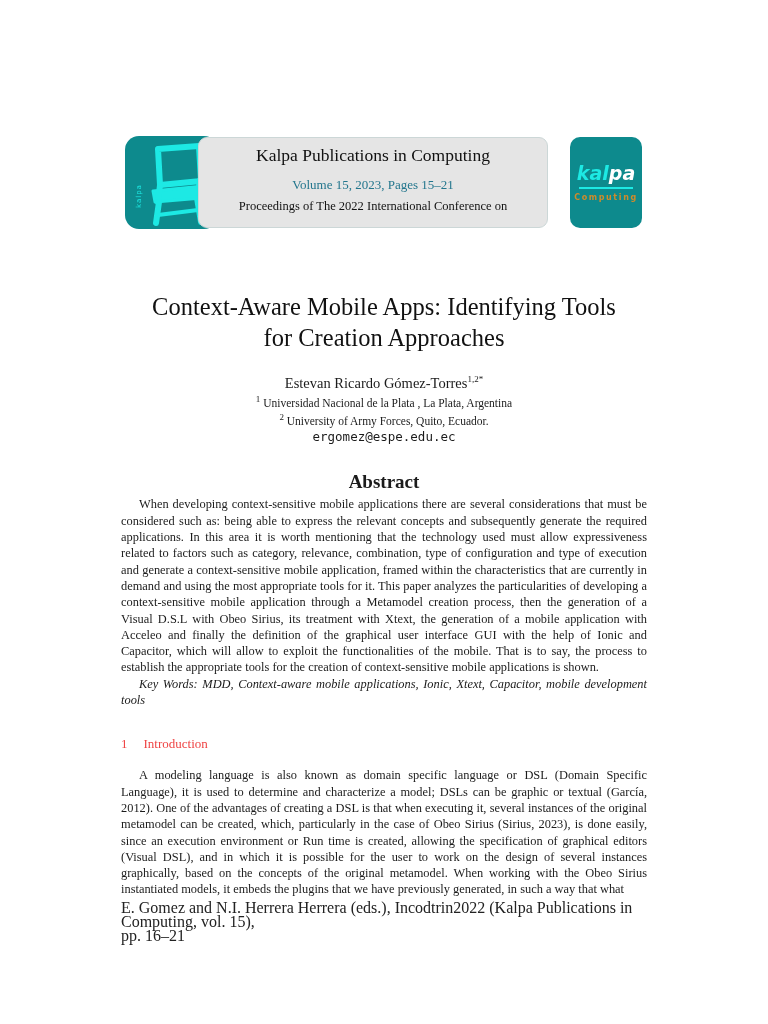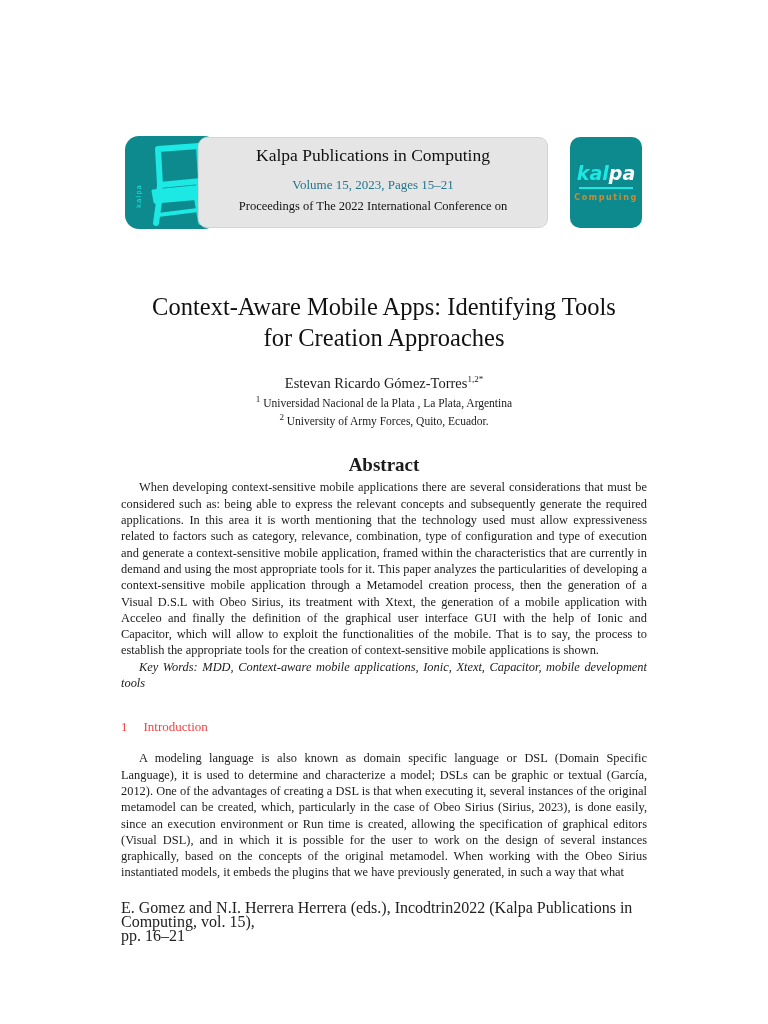--- a/index.html
+++ b/index.html
@@ -88,20 +88,21 @@
 
   <div class="paper-title">
     <div>Context-Aware Mobile Apps: Identifying Tools</div>
     <div>for Creation Approaches</div>
   </div>
 
   <div class="author-block">
     <div class="author"><span>Estevan Ricardo Gómez-Torres</span><sup>1,2*</sup></div>
     <div class="affil"><sup>1</sup> <span>Universidad Nacional de la Plata , La Plata, Argentina</span></div>
     <div class="affil"><sup>2</sup> <span>University of Army Forces, Quito, Ecuador.</span></div>
+    <div class="email">ergomez@espe.edu.ec</div>
   </div>
 
   <div class="abstract-head">Abstract</div>
   <p class="body-text abstract-body" style="margin:6px 0 0 0;">When developing context-sensitive mobile applications there are several considerations that must be considered such as: being able to express the relevant concepts and subsequently generate the required applications. In this area it is worth mentioning that the technology used must allow expressiveness related to factors such as category, relevance, combination, type of configuration and type of execution and generate a context-sensitive mobile application, framed within the characteristics that are currently in demand and using the most appropriate tools for it. This paper analyzes the particularities of developing a context-sensitive mobile application through a Metamodel creation process, then the generation of a Visual D.S.L with Obeo Sirius, its treatment with Xtext, the generation of a mobile application with Acceleo and finally the definition of the graphical user interface GUI with the help of Ionic and Capacitor, which will allow to exploit the functionalities of the mobile. That is to say, the process to establish the appropriate tools for the creation of context-sensitive mobile applications is shown.</p>
   <p class="body-text keywords" style="margin:0;">Key Words: MDD, Context-aware mobile applications, Ionic, Xtext, Capacitor, mobile development tools</p>
 
   <div class="section-head">
     <span class="sec-num">1</span><span>Introduction</span>
   </div>
   <p class="body-text section-body" style="margin:11px 0 0 0;">A modeling language is also known as domain specific language or DSL (Domain Specific Language), it is used to determine and characterize a model; DSLs can be graphic or textual (García, 2012). One of the advantages of creating a DSL is that when executing it, several instances of the original metamodel can be created, which, particularly in the case of Obeo Sirius (Sirius, 2023), is done easily, since an execution environment or Run time is created, allowing the specification of graphical editors (Visual DSL), and in which it is possible for the user to work on the design of several instances graphically, based on the concepts of the original metamodel. When working with the Obeo Sirius instantiated models, it embeds the plugins that we have previously generated, in such a way that what</p>

